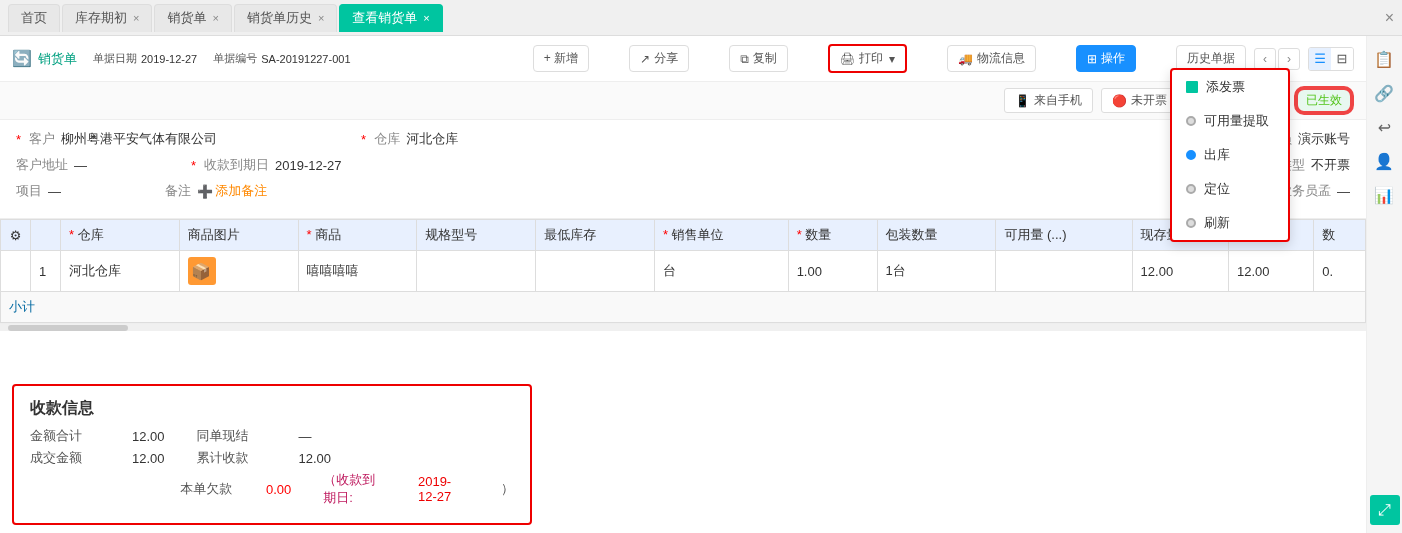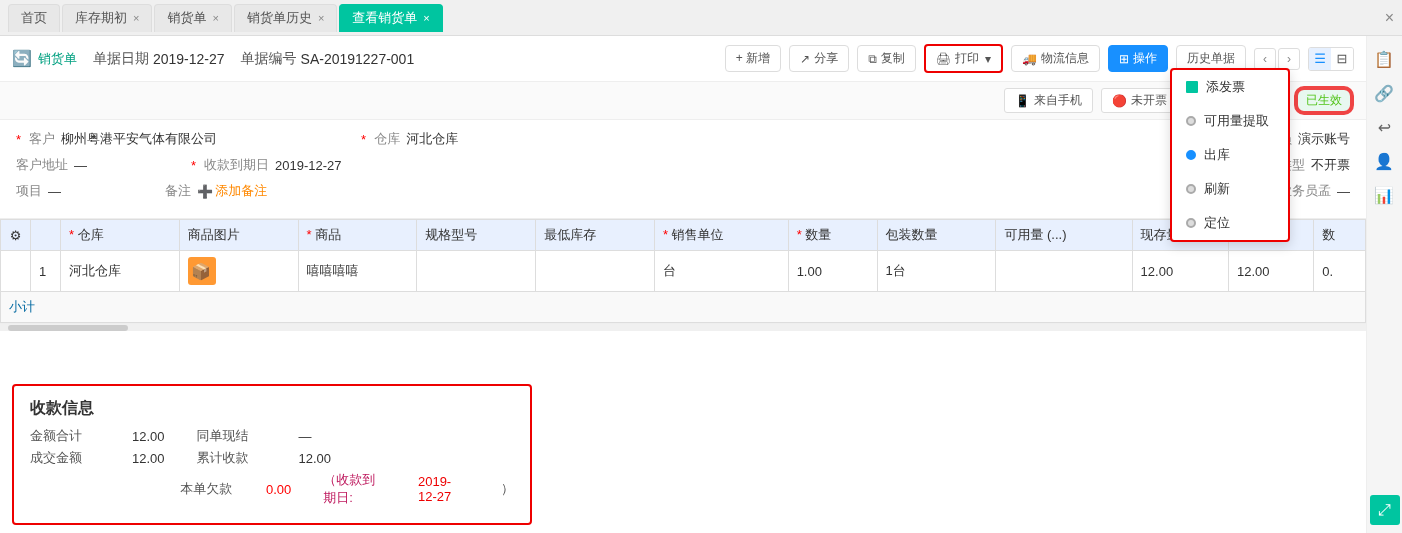--- a/index.html
+++ b/index.html
@@ -21,26 +21,26 @@
 
     
     .main { background: #fff; height: calc(533px - 36px); display: flex; flex-direction: column; }
 
     
     .doc-header {
       display: flex; align-items: center; padding: 8px 12px; border-bottom: 1px solid #eee;
       gap: 16px; background: #fff;
     }
     .doc-title { display: flex; align-items: center; gap: 6px; color: #00a080; font-size: 13px; font-weight: 500; }
-    .doc-meta { display: flex; align-items: center; gap: 16px; color: #555; font-size: 14px; }
+    .doc-meta { display: flex; align-items: center; gap: 16px; color: #555; font-size: 11px; }
     .doc-meta span { display: flex; align-items: center; gap: 4px; }
     .doc-actions { margin-left: auto; display: flex; align-items: center; gap: 8px; }
     .action-btn {
       display: flex; align-items: center; gap: 4px; padding: 4px 10px; border: 1px solid #ddd;
-      border-radius: 4px; background: #fff; cursor: pointer; font-size: 12px; color: #555;
+      border-radius: 4px; background: #fff; cursor: pointer; font-size: 12px; color: #555; margin-left: 32px;
     }
     .action-btn.active-op { background: #1890ff; color: #fff; border-color: #1890ff; }
     .action-btn.red-border { border: 2px solid #e00; }
 
     
     .status-row {
       display: flex; align-items: center; justify-content: flex-end; padding: 4px 12px;
       border-bottom: 1px solid #eee; gap: 8px; background: #fafafa;
     }
     .status-btn {
@@ -361,25 +361,25 @@
     <div class="dropdown-item">
       <span class="dot"></span>
       <span>可用量提取</span>
     </div>
     <div class="dropdown-item">
       <span class="dot blue"></span>
       <span>出库</span>
     </div>
     <div class="dropdown-item">
       <span class="dot"></span>
+      <span>定位</span>
+    </div>
+    <div class="dropdown-item">
+      <span class="dot"></span>
       <span>刷新</span>
-    </div>
-    <div class="dropdown-item">
-      <span class="dot"></span>
-      <span>定位</span>
     </div>
   </div>
 
   <div class="right-sidebar">
     <div class="sidebar-icon">📋</div>
     <div class="sidebar-icon">🔗</div>
     <div class="sidebar-icon">↩</div>
     <div class="sidebar-icon">👤</div>
     <div class="sidebar-icon">📊</div>
     <div class="sidebar-icon teal">⤢</div>

